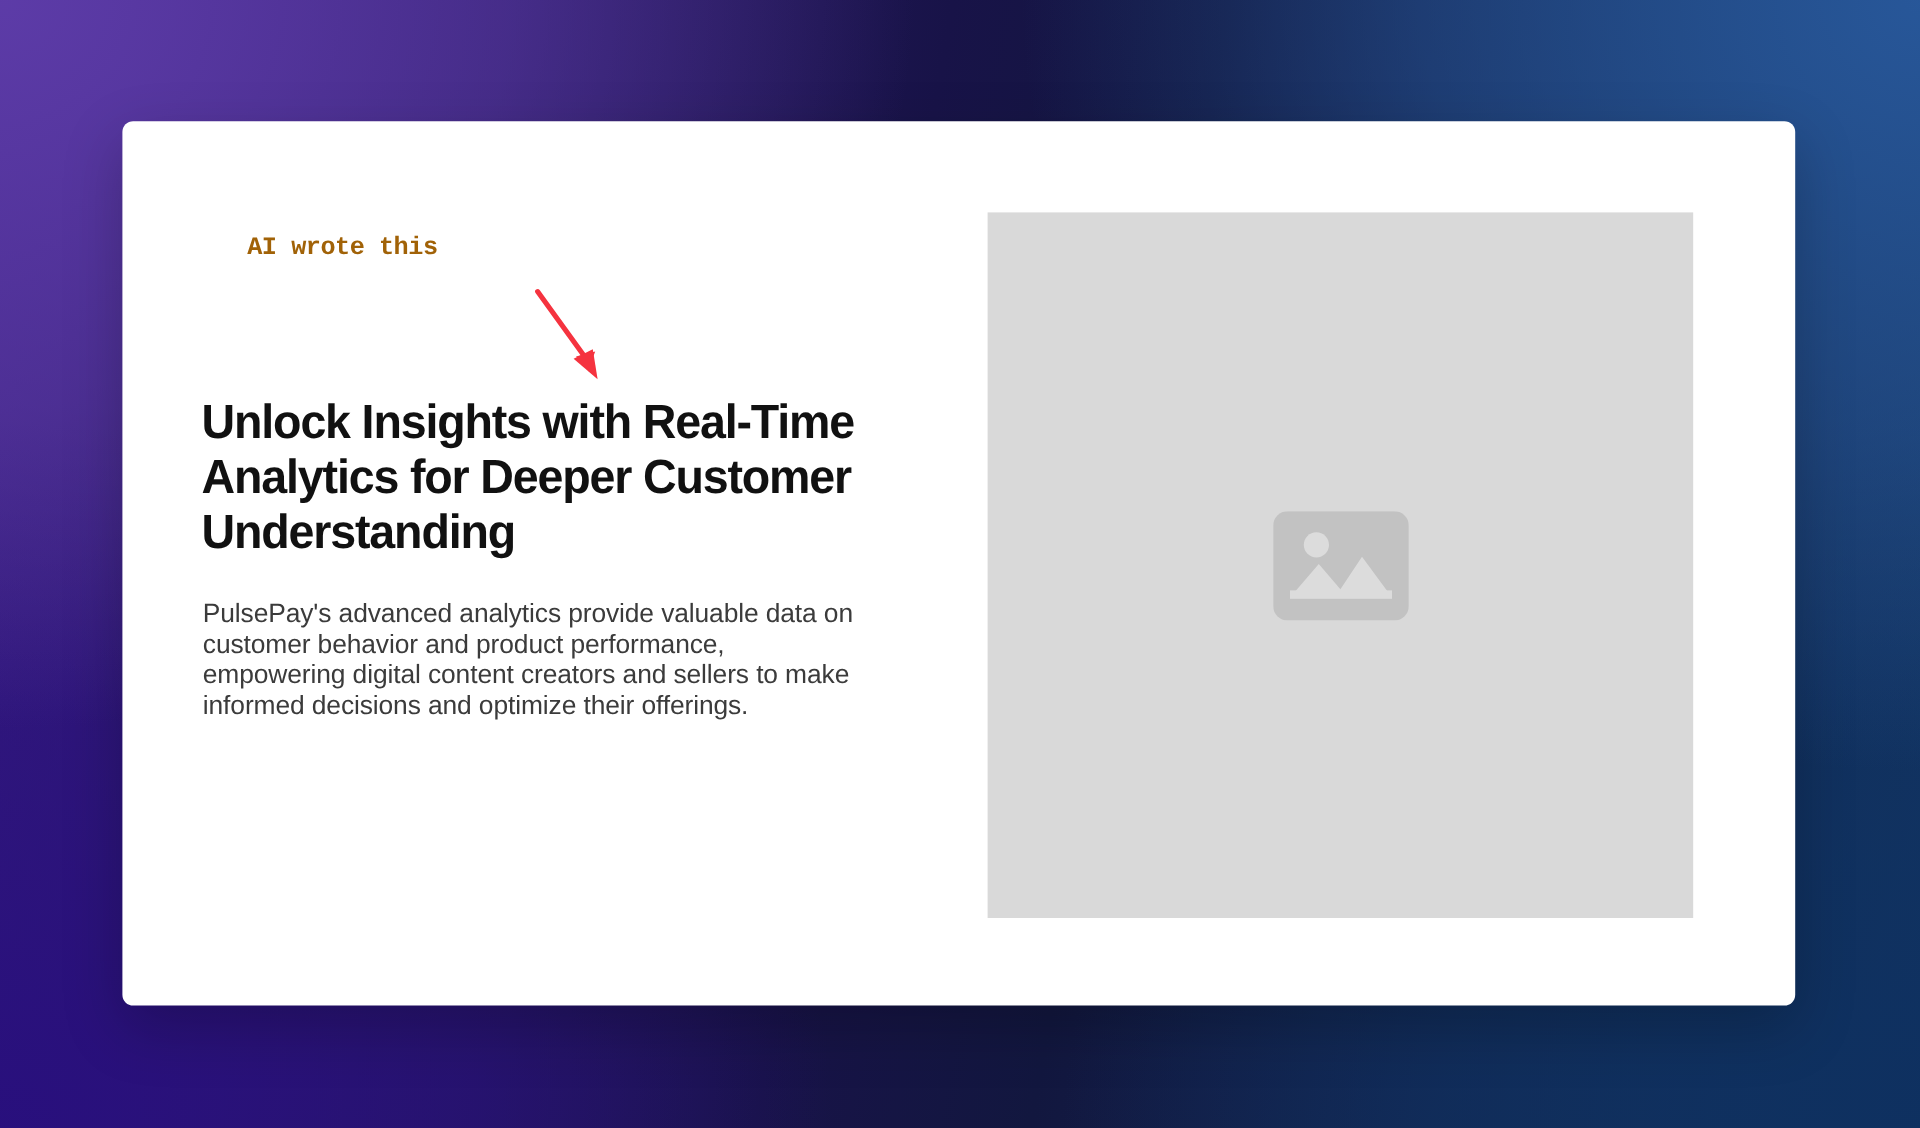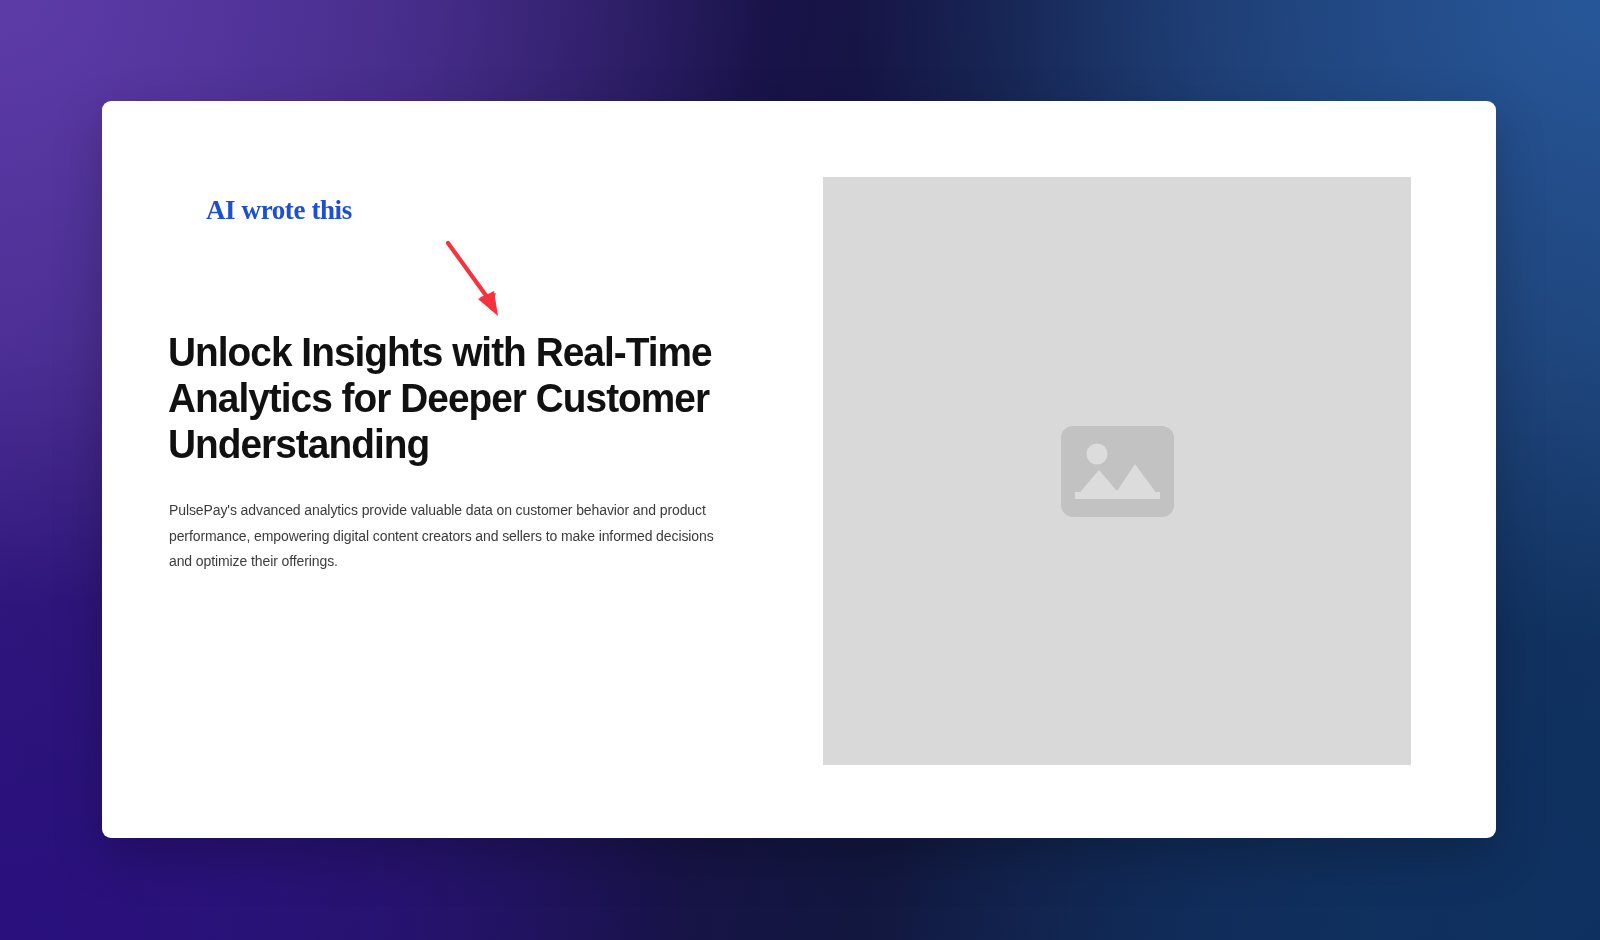--- a/index.html
+++ b/index.html
@@ -57,25 +57,25 @@
   }
 
   .annotation {
     position: absolute;
     left: 38px;
     top: 96px;
     width: 300px;
     height: 46px;
   }
   .annotation-label {
-    font-family: Liberation Serif, serif;
+    font-family: Liberation Mono, monospace;
     font-weight: bold;
-    font-size: 27px;
+    font-size: 21px;
     letter-spacing: -0.4px;
-    color: #1d4ed8;
+    color: #a16207;
     white-space: nowrap;
     line-height: 1;
   }
 
   .annotation-arrow {
     position: absolute;
     left: 272px;
     top: 136px;
     width: 70px;
     height: 86px;
@@ -98,21 +98,21 @@
     transform-origin: left top;
   }
 
   .body-copy {
     position: absolute;
     left: 1px;
     top: 397px;
     width: 552px;
     margin: 0;
     font-family: "Liberation Sans", sans-serif;
-    font-size: 14px;
+    font-size: 22px;
     line-height: 25.6px;
     letter-spacing: -0.1px;
     color: #3b3b3b;
   }
 
   
   .media-col {
     position: absolute;
     left: 721px;
     top: 76px;

